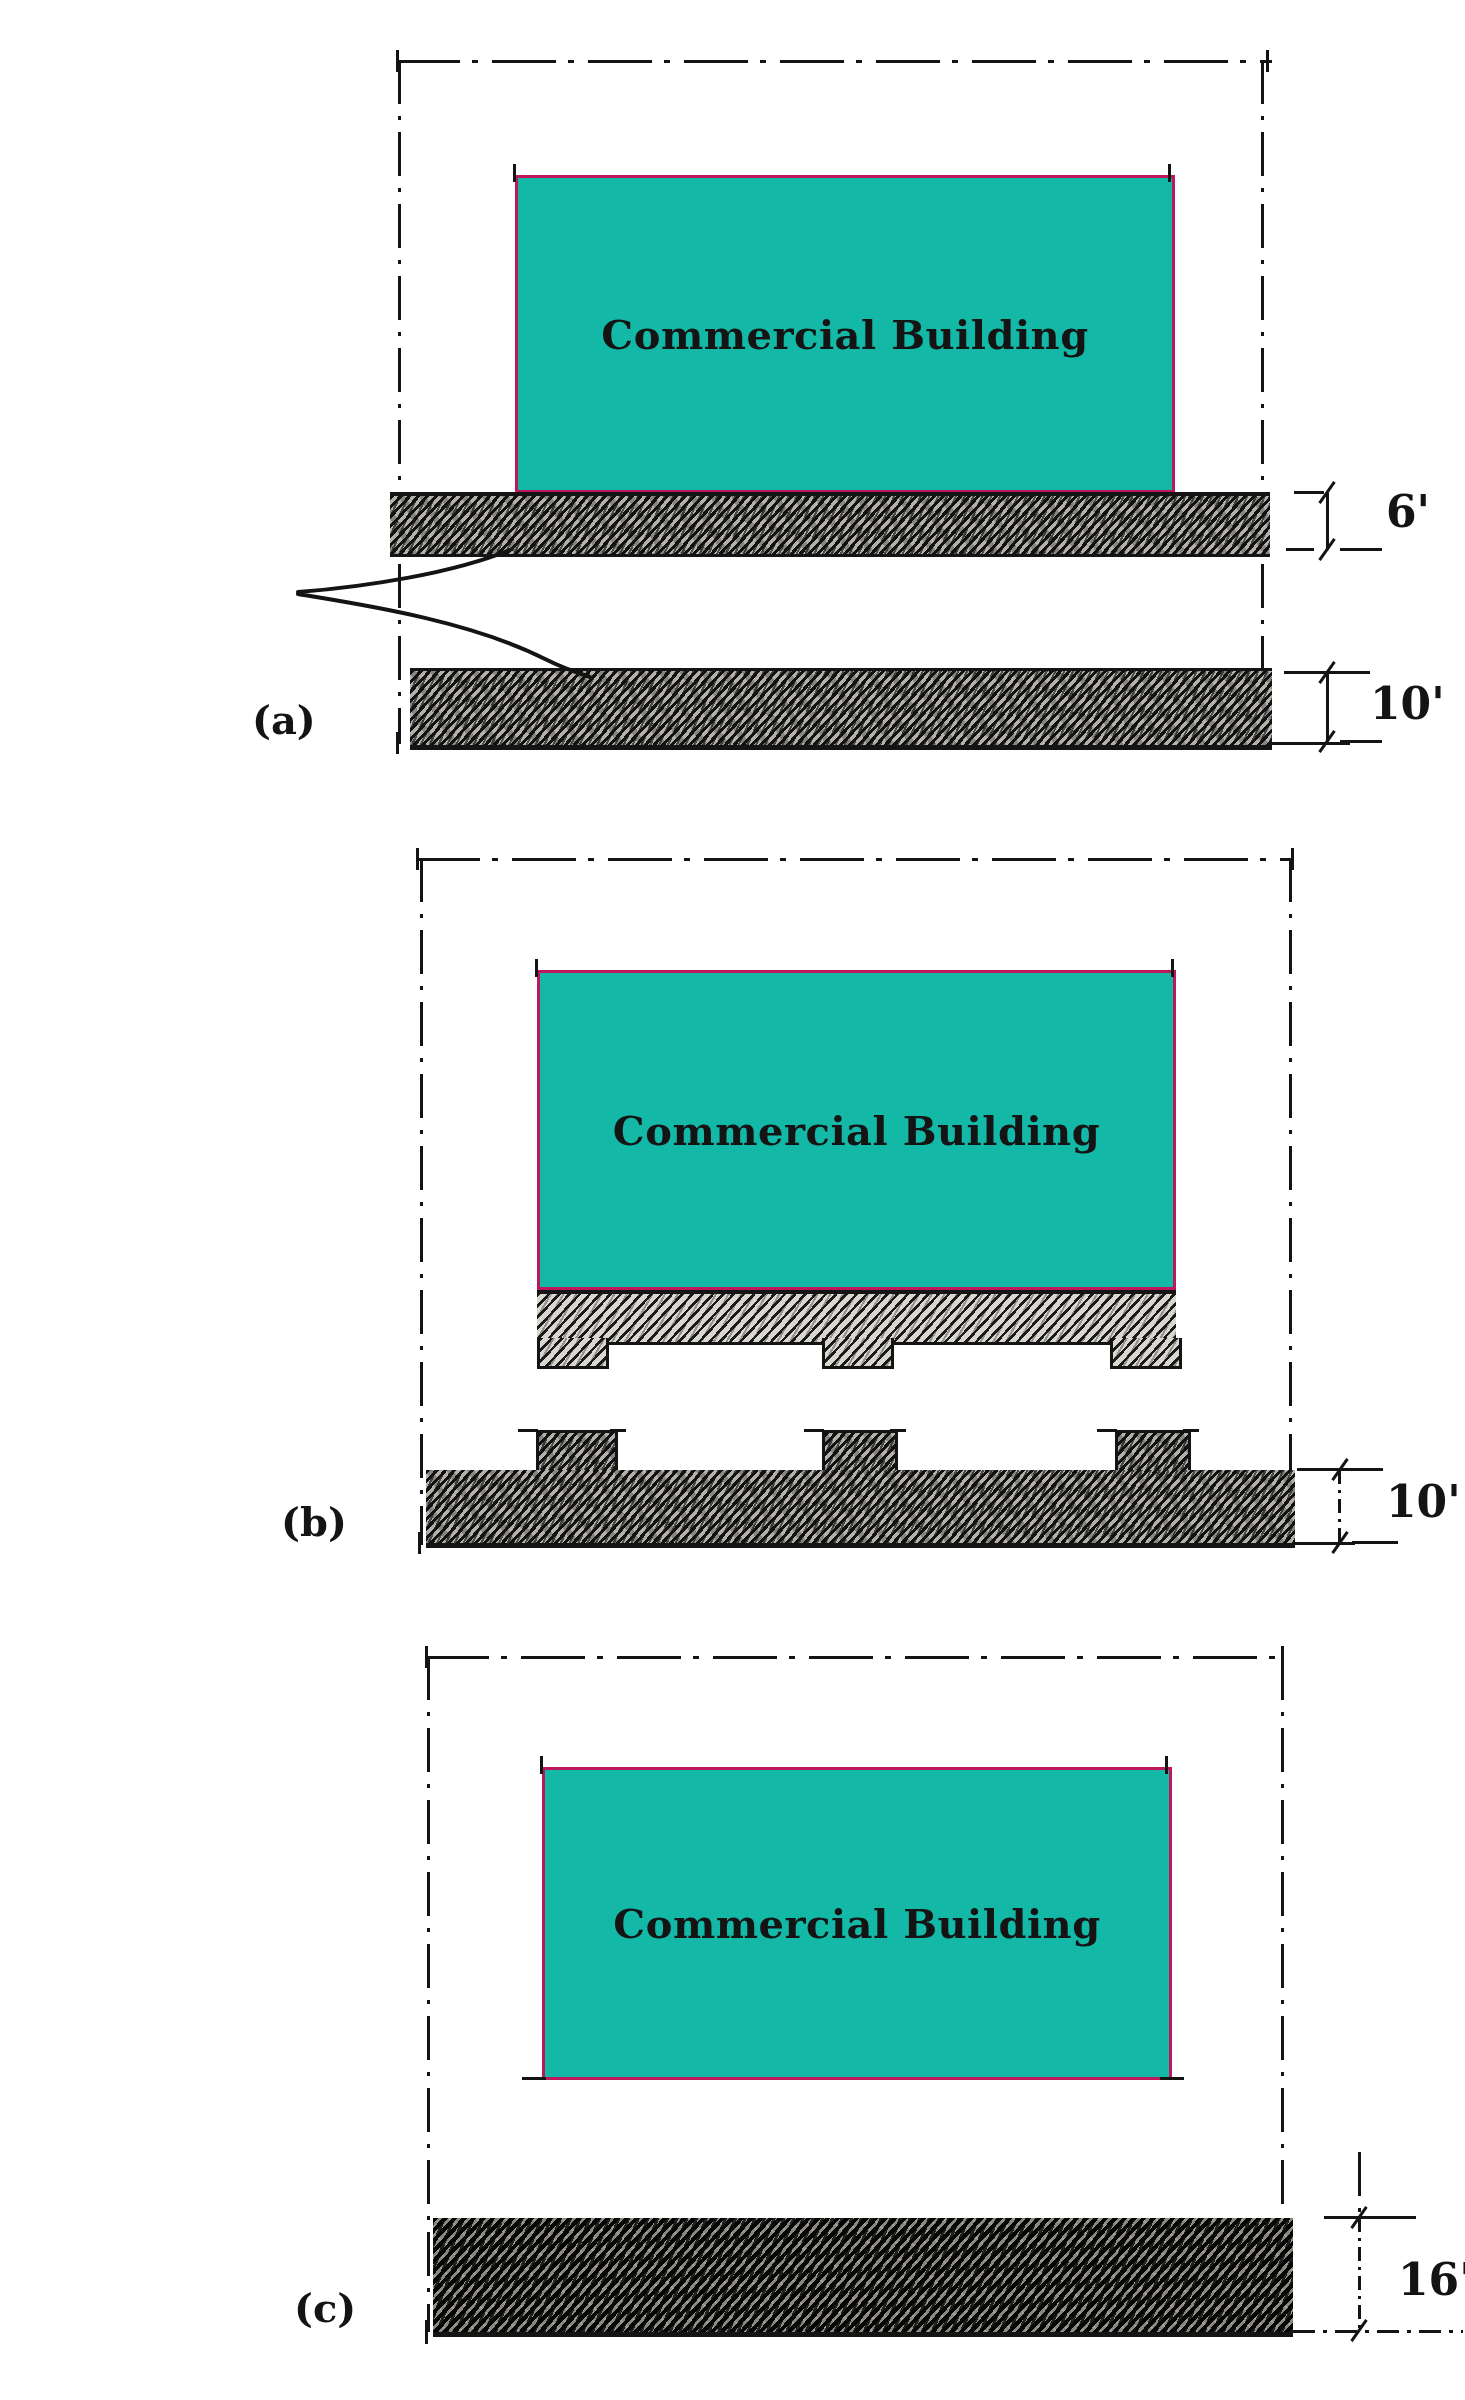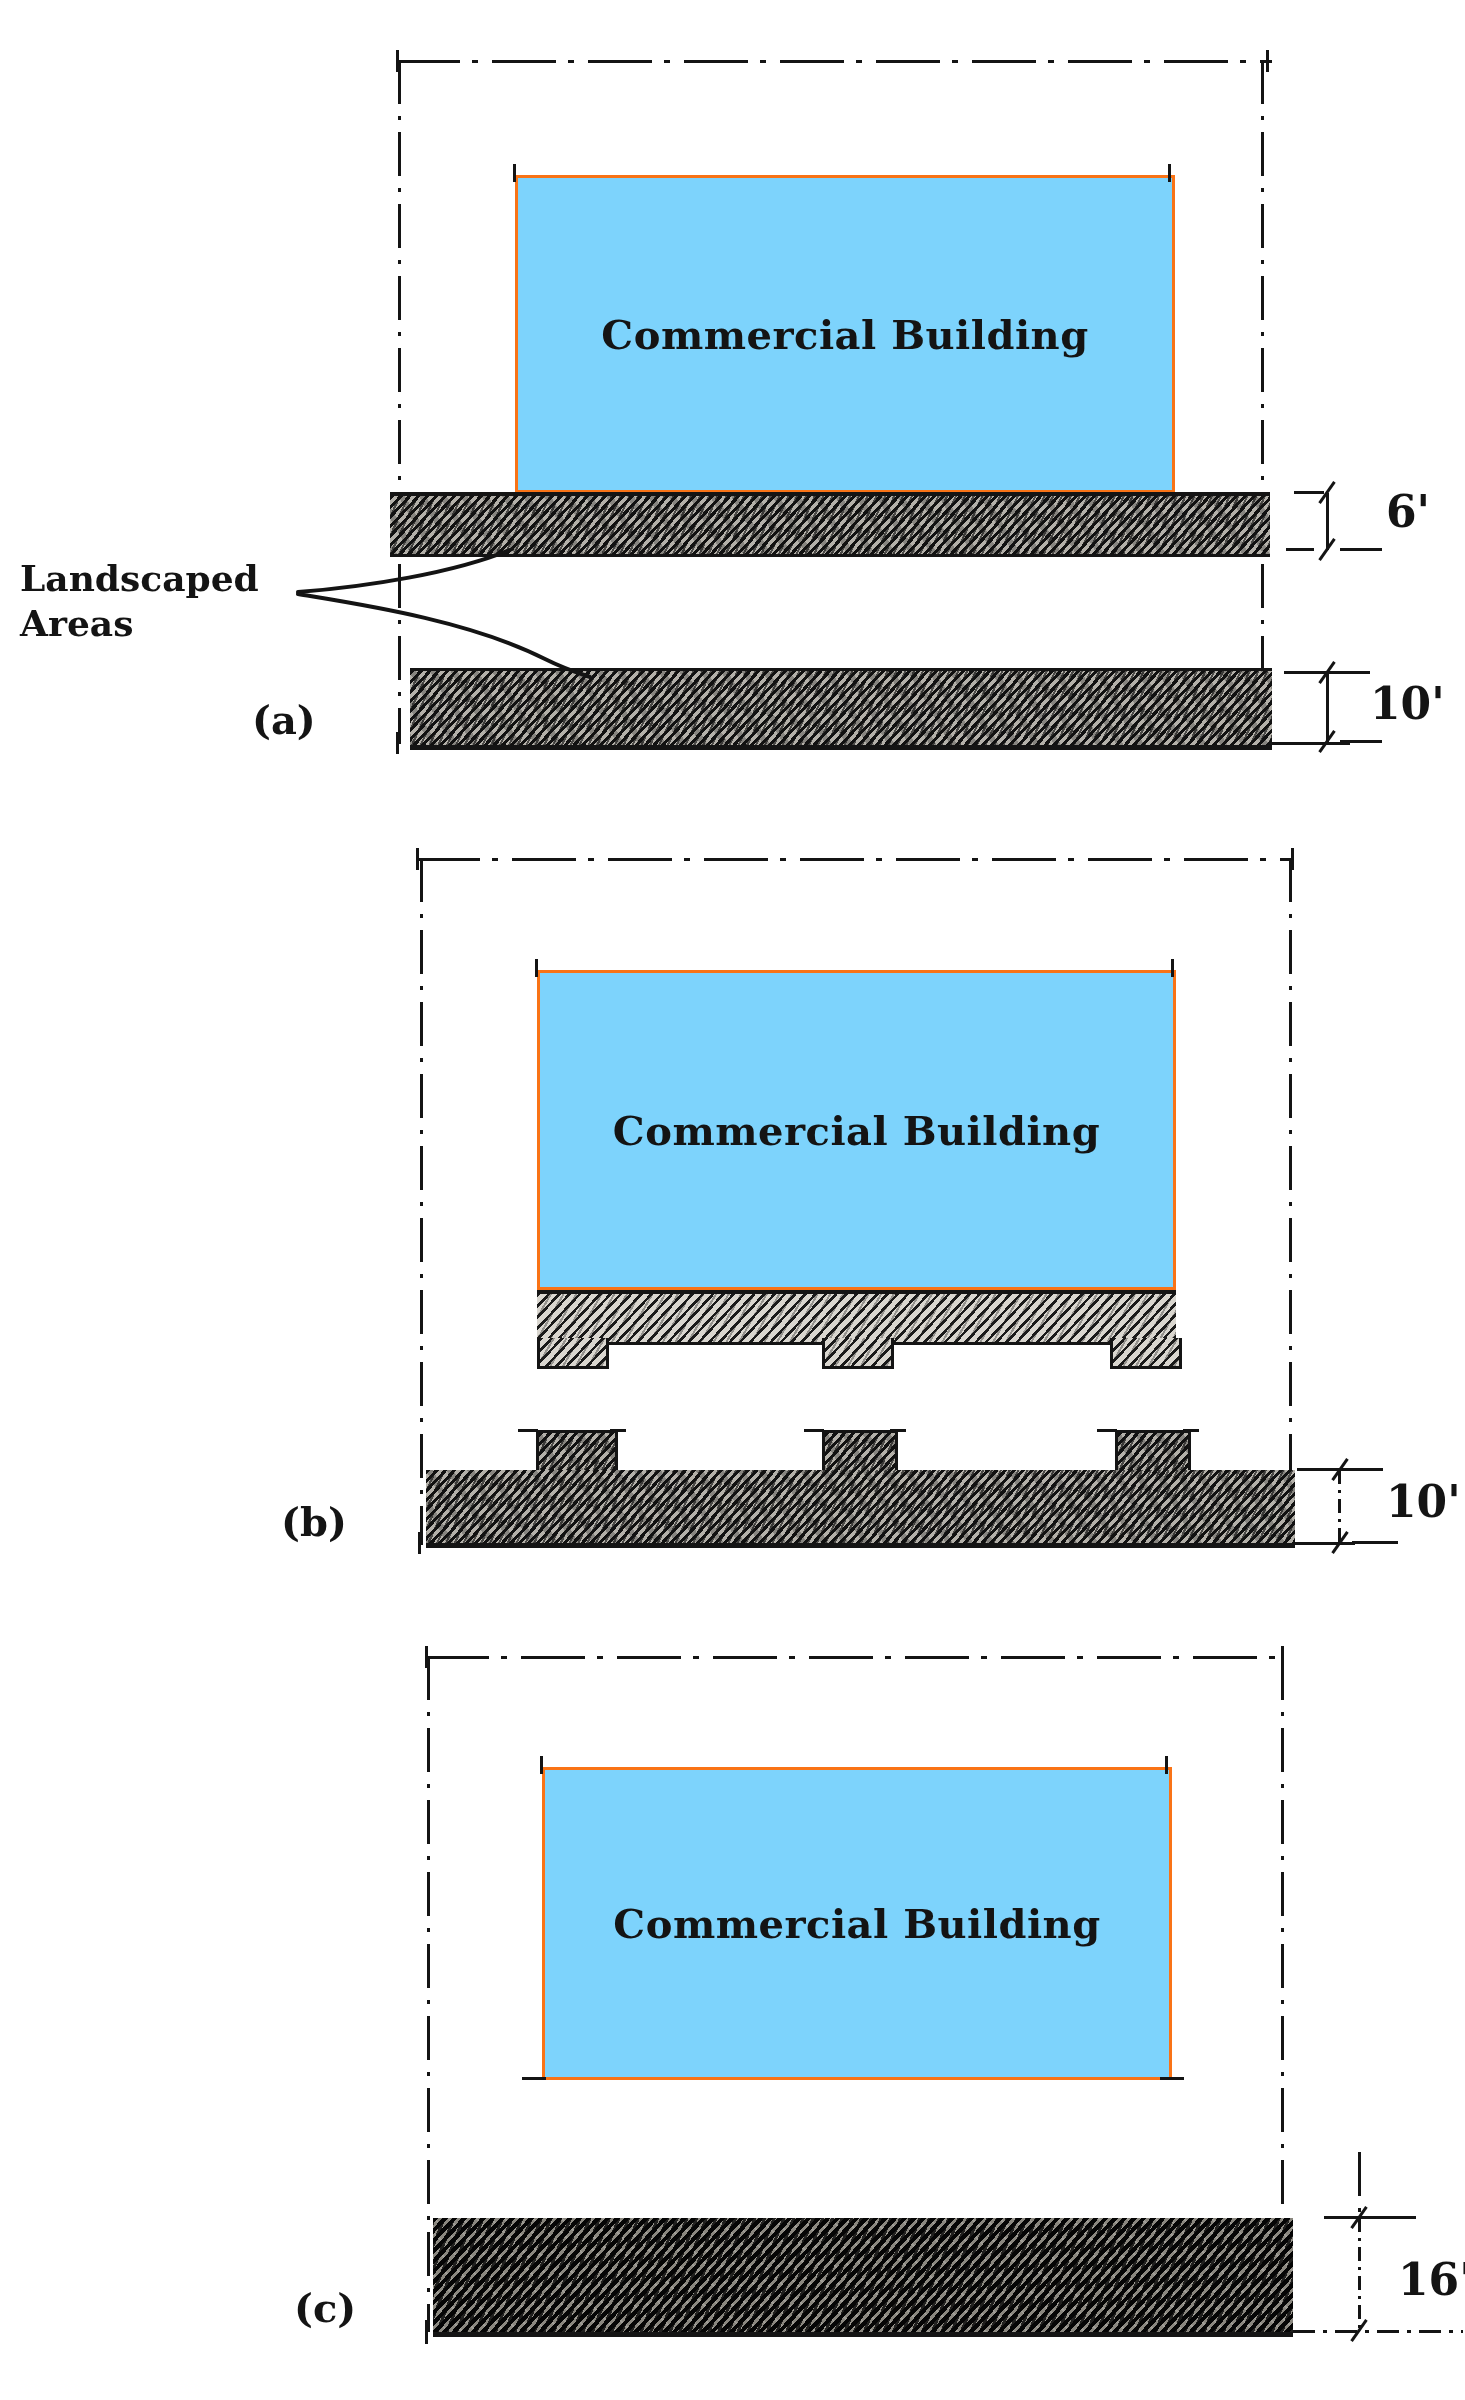--- a/index.html
+++ b/index.html
@@ -17,21 +17,21 @@
     repeating-linear-gradient(133deg,#111 0 3px,transparent 3px 6.5px),
     repeating-linear-gradient(115deg,rgba(17,17,17,.65) 0 2px,transparent 2px 8px),
     repeating-linear-gradient(60deg,rgba(0,0,0,.25) 0 6px,transparent 6px 18px);}
   .hatch-light{background-color:#d9d6cf;background-image:
     repeating-linear-gradient(133deg,#1a1a1a 0 2.6px,transparent 2.6px 7.5px),
     repeating-linear-gradient(120deg,rgba(20,20,20,.35) 0 2px,transparent 2px 11px);}
   .hatch-dark{background-color:#8a877f;background-image:
     repeating-linear-gradient(133deg,#050505 0 4px,transparent 4px 7px),
     repeating-linear-gradient(112deg,rgba(5,5,5,.8) 0 3px,transparent 3px 9px),
     repeating-linear-gradient(45deg,rgba(255,255,255,.18) 0 2px,transparent 2px 10px);}
-  .building{border:3px solid #f97316;background:#7dd3fc;display:flex;align-items:center;justify-content:center;}
+  .building{border:3px solid #be185d;background:#14b8a6;display:flex;align-items:center;justify-content:center;}
   .building span{font-size:40px;font-weight:700;letter-spacing:.5px;}
   .dimlabel{font-size:44px;font-weight:700;line-height:1;}
   .paneltag{font-size:40px;font-weight:700;line-height:1;}
   .slash{width:26px;height:3px;background:#141414;transform:rotate(-55deg);}
   .note{font-size:36px;font-weight:700;line-height:1.25;}
   svg{position:absolute;left:0;top:0;pointer-events:none;}
 </style>
 </head>
 <body>
 
@@ -63,24 +63,20 @@
   <div class="abs ink" style="left:1340px;top:548px;width:42px;height:3px;"></div>
   <div class="abs dimlabel" style="left:1386px;top:490px;">6'</div>
 
   <div class="abs ink" style="left:1326px;top:673px;width:3px;height:69px;"></div>
   <div class="abs slash" style="left:1314px;top:671px;"></div>
   <div class="abs slash" style="left:1314px;top:740px;"></div>
   <div class="abs ink" style="left:1284px;top:671px;width:86px;height:3px;"></div>
   <div class="abs ink" style="left:1340px;top:740px;width:42px;height:3px;"></div>
   <div class="abs dimlabel" style="left:1370px;top:682px;">10'</div>
 
-  <div class="abs note" style="left:20px;top:556px;width:250px;">
-    <div>Landscaped</div>
-    <div>Areas</div>
-  </div>
 
   <svg width="1465" height="2400" viewBox="0 0 1465 2400">
     <path d="M298,592 C365,587 455,573 512,549" fill="none" stroke="#141414" stroke-width="4" stroke-linecap="round"></path>
     <path d="M298,594 C358,604 468,620 545,659 C565,669 578,673 590,677" fill="none" stroke="#141414" stroke-width="4" stroke-linecap="round"></path>
   </svg>
 
   <div class="abs paneltag" style="left:252px;top:700px;">(a)</div>
 
   <div class="abs hdashdot" style="left:416px;top:858px;width:878px;height:3px;"></div>
   <div class="abs ink" style="left:416px;top:848px;width:3px;height:22px;"></div>

